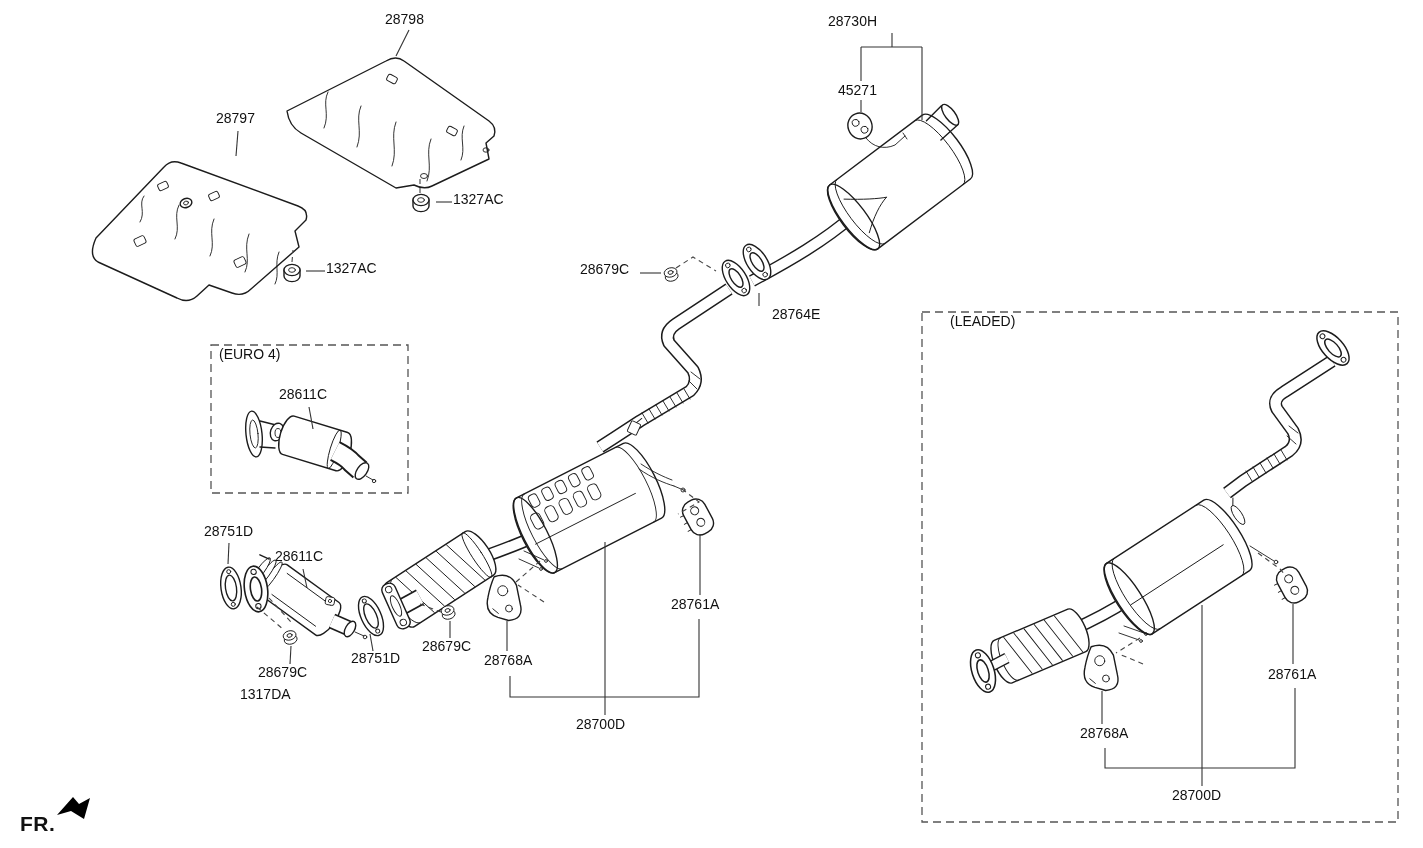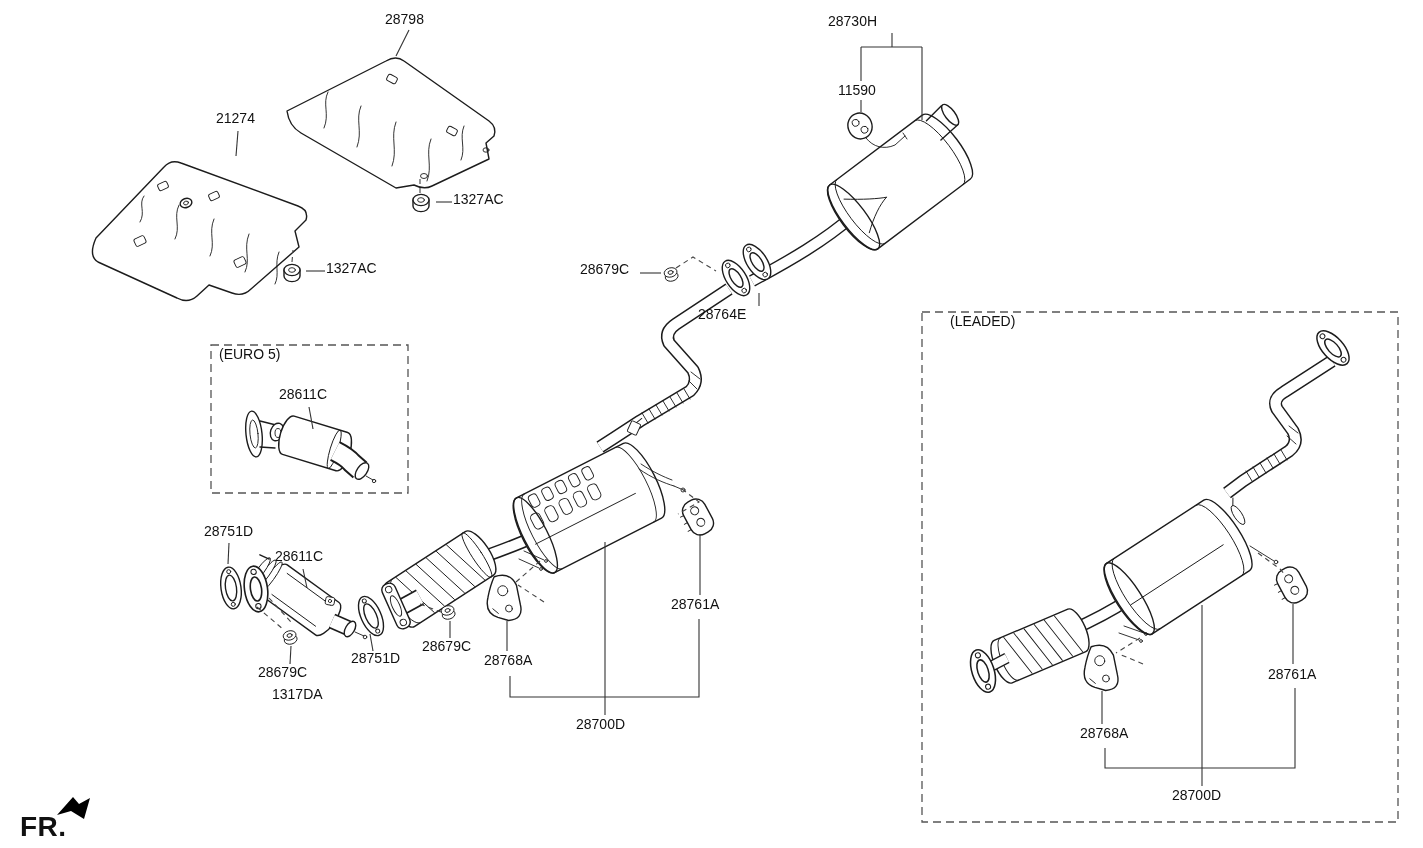--- a/index.html
+++ b/index.html
@@ -1,21 +1,21 @@
 <!DOCTYPE html>
 <html><head>
 <meta charset="utf-8">
 <style>
   html,body{margin:0;padding:0;background:#fff;}
   .stage{position:relative;width:1423px;height:848px;background:#fff;overflow:hidden;
          font-family:"Liberation Sans",sans-serif;}
   .stage svg{position:absolute;left:0;top:0;}
   .lbl{position:absolute;font-size:14px;line-height:1.1;color:#111;white-space:nowrap;
        font-family:"Liberation Sans",sans-serif;}
-  .lbl.big{font-size:28px;font-weight:bold;letter-spacing:.5px;}
+  .lbl.big{font-size:21px;font-weight:bold;letter-spacing:.5px;}
   
   .s {stroke:#1c1c1c;stroke-width:1.4;stroke-linecap:round;stroke-linejoin:round;fill:none;}
   .sw{stroke:#1c1c1c;stroke-width:1.4;stroke-linecap:round;stroke-linejoin:round;fill:#fff;}
   .t {stroke:#1c1c1c;stroke-width:.9;stroke-linecap:round;stroke-linejoin:round;fill:none;}
   .tw{stroke:#1c1c1c;stroke-width:.9;fill:#fff;}
   .lead{stroke:#333;stroke-width:1.1;fill:none;}
   .dash{stroke:#444;stroke-width:1.1;fill:none;stroke-dasharray:5 4;}
   .boxdash{stroke:#555;stroke-width:1.3;fill:none;stroke-dasharray:8 5;}
   .tubeo{stroke:#1c1c1c;fill:none;stroke-linecap:butt;stroke-linejoin:round;}
   .tubei{stroke:#ffffff;fill:none;stroke-linecap:butt;stroke-linejoin:round;}
@@ -338,35 +338,35 @@
     <path d="M290,664 L291,646" class="lead"></path>
     <path d="M507,621 V651 M510,676 V697 H699 V619 M605,542 V715" class="lead"></path>
     <path d="M700,534 V595" class="lead"></path>
     <path d="M1102,691 V724 M1105,748 V768 H1295 V688 M1293,604 V664 M1202,605 V786" class="lead"></path>
   </g>
 
   <polygon points="57,815 73,797 79,804 90,798 84,819 71,811" fill="#000"></polygon>
 </svg>
 
 <div class="lbl" style="left:385px;top:12px">28798</div>
-<div class="lbl" style="left:216px;top:111px">21274</div>
+<div class="lbl" style="left:216px;top:111px">28797</div>
 <div class="lbl" style="left:453px;top:192px">1327AC</div>
 <div class="lbl" style="left:326px;top:261px">1327AC</div>
 <div class="lbl" style="left:828px;top:14px">28730H</div>
-<div class="lbl" style="left:838px;top:83px">11590</div>
+<div class="lbl" style="left:838px;top:83px">45271</div>
 <div class="lbl" style="left:580px;top:262px">28679C</div>
-<div class="lbl" style="left:698px;top:307px">28764E</div>
-<div class="lbl" style="left:219px;top:347px">(EURO 5)</div>
+<div class="lbl" style="left:772px;top:307px">28764E</div>
+<div class="lbl" style="left:219px;top:347px">(EURO 4)</div>
 <div class="lbl" style="left:279px;top:387px">28611C</div>
 <div class="lbl" style="left:204px;top:524px">28751D</div>
 <div class="lbl" style="left:275px;top:549px">28611C</div>
 <div class="lbl" style="left:351px;top:651px">28751D</div>
 <div class="lbl" style="left:422px;top:639px">28679C</div>
 <div class="lbl" style="left:258px;top:665px">28679C</div>
-<div class="lbl" style="left:272px;top:687px">1317DA</div>
+<div class="lbl" style="left:240px;top:687px">1317DA</div>
 <div class="lbl" style="left:484px;top:653px">28768A</div>
 <div class="lbl" style="left:671px;top:597px">28761A</div>
 <div class="lbl" style="left:576px;top:717px">28700D</div>
 <div class="lbl" style="left:950px;top:314px">(LEADED)</div>
 <div class="lbl" style="left:1268px;top:667px">28761A</div>
 <div class="lbl" style="left:1080px;top:726px">28768A</div>
 <div class="lbl" style="left:1172px;top:788px">28700D</div>
 <div class="lbl big" style="left:20px;top:812px">FR.</div>
 
 </div>

